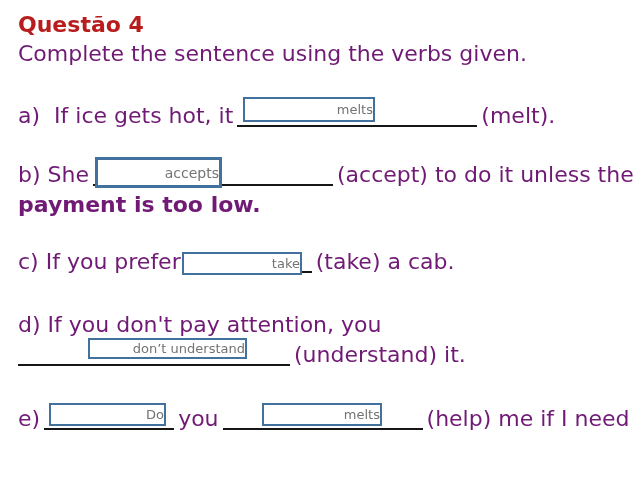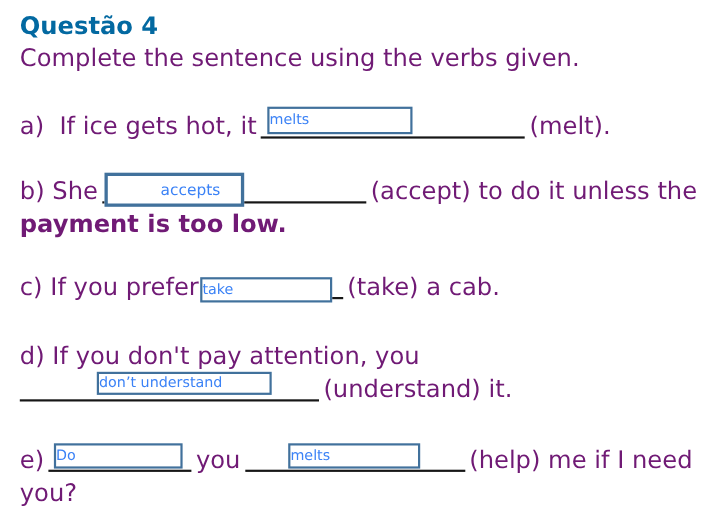--- a/index.html
+++ b/index.html
@@ -17,21 +17,21 @@
   }
   .line {
     position: absolute;
     left: 18px;
     font-size: 22px;
     line-height: 30px;
     white-space: nowrap;
     z-index: 1;
     color: #701a75;
   }
-  .title { top: 10px; font-weight: bold; color: #0369a1; }
+  .title { top: 10px; font-weight: bold; color: #b91c1c; }
   .instruction { top: 39px; }
   .l-a  { top: 101px; }
   .l-b1 { top: 160px; }
   .l-b2 { top: 190px; font-weight: bold; }
   .l-c  { top: 247px; }
   .l-d1 { top: 310px; }
   .l-d2 { top: 340px; }
   .l-e1 { top: 404px; }
   .l-e2 { top: 434px; }
   .blank {
@@ -47,23 +47,23 @@
   .blank.b-d  { width: 272px; margin-left: 0; }
   .blank.b-e1 { width: 130px; }
   .blank.b-e2 { width: 200px; }
   .answer-box {
     position: absolute;
     box-sizing: border-box;
     background: #ffffff;
     border: 2px solid #41719C;
     display: flex;
     align-items: center;
-    justify-content: flex-start;
+    justify-content: flex-end;
     font-size: 13px;
-    color: #3b82f6;
+    color: #737373;
     z-index: 5;
     white-space: nowrap;
   }
   .box-melts   { left: 243px; top: 97px;  width: 132px; height: 25px; }
   .box-accepts { left: 95px;  top: 157px; width: 127px; height: 31px; border-width: 3px; font-size: 14px; padding-left: 48px; }
   .box-take    { left: 182px; top: 252px; width: 120px; height: 23px; }
   .box-dont    { left: 88px;  top: 338px; width: 159px; height: 21px; }
   .box-do      { left: 49px;  top: 403px; width: 117px; height: 23px; }
   .box-help    { left: 262px; top: 403px; width: 120px; height: 23px; }
 </style>
@@ -89,21 +89,20 @@
   </div>
 
   <div class="line l-d1">d) If you don't pay attention, you</div>
   <div class="line l-d2">
     <span class="blank b-d"></span><span>(understand) it.</span>
   </div>
 
   <div class="line l-e1">
     <span>e)</span><span class="blank b-e1"></span><span>you</span><span class="blank b-e2"></span><span>(help) me if I need</span>
   </div>
-  <div class="line l-e2">you?</div>
 
   <div class="answer-box box-melts">
     <span>melts</span>
   </div>
   <div class="answer-box box-accepts">
     <span>accepts</span>
   </div>
   <div class="answer-box box-take">
     <span>take</span>
   </div>

